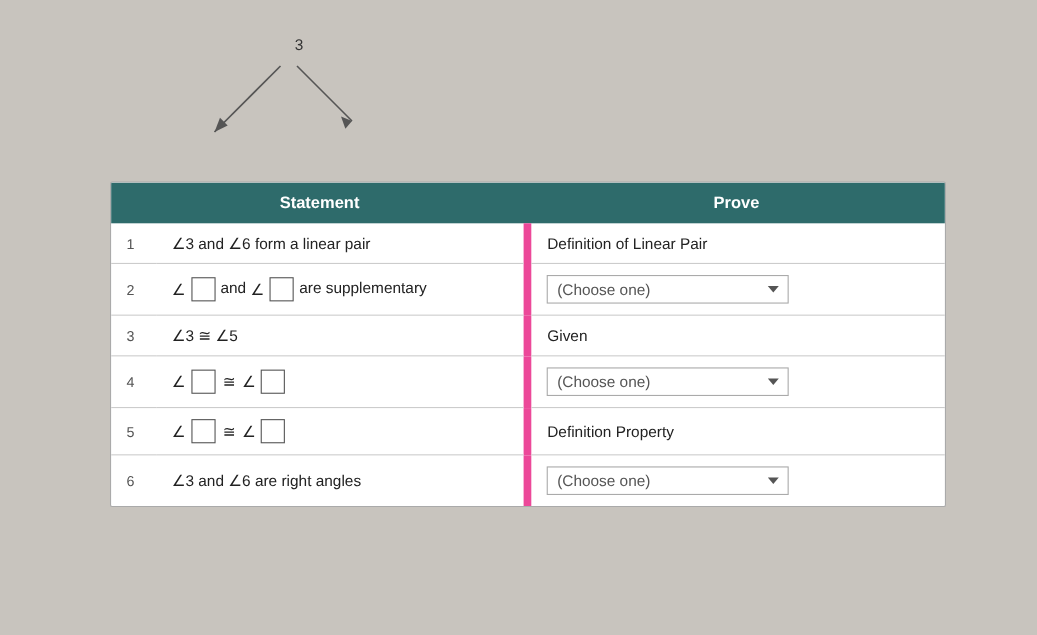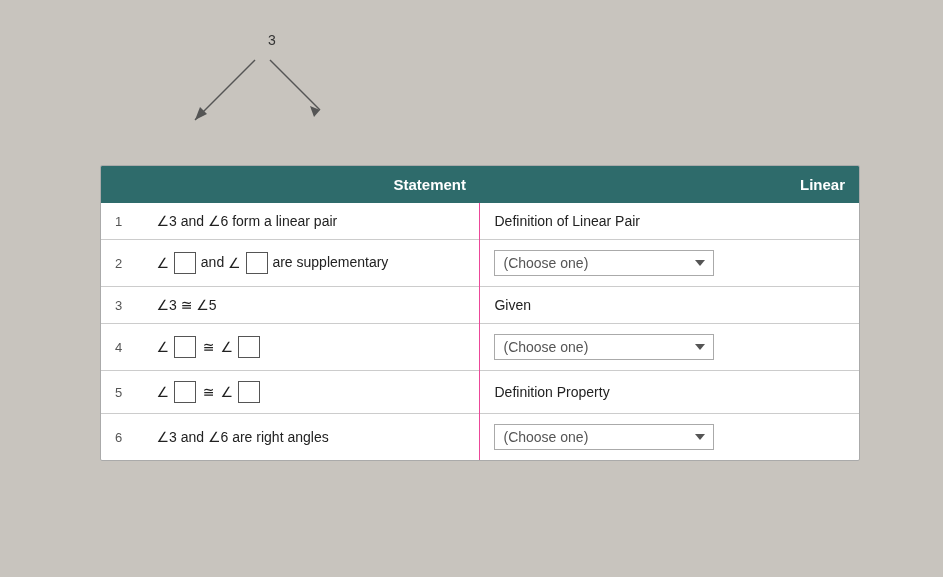--- a/index.html
+++ b/index.html
@@ -63,21 +63,21 @@
 
     .proof-table thead tr {
       background: #2e6b6b;
       color: #fff;
     }
 
     .proof-table thead th {
       padding: 10px 14px;
       font-weight: bold;
       font-size: 15px;
-      text-align: right;
+      text-align: center;
     }
 
     .proof-table thead th:first-child {
       width: 50%;
     }
 
     .proof-table tbody tr {
       border-bottom: 1px solid #ccc;
     }
 
@@ -98,21 +98,21 @@
       font-size: 13px;
       padding-right: 6px;
     }
 
     .proof-table tbody td.statement-cell {
       width: calc(50% - 32px);
     }
 
     .proof-table tbody td.reason-cell {
       width: 50%;
-      border-left: 1px solid #ec4899;
+      border-left: 7px solid #ec4899;
     }
 
     .angle-box {
       display: inline-flex;
       align-items: center;
       justify-content: center;
       border: 1.5px solid #555;
       width: 22px;
       height: 22px;
       font-size: 13px;
@@ -180,21 +180,21 @@
 </div>
 
 <div class="given-prove">
 </div>
 
 <div class="proof-container">
   <table class="proof-table">
     <thead>
       <tr>
         <th colspan="2">Statement</th>
-        <th>Linear</th>
+        <th>Prove</th>
       </tr>
     </thead>
     <tbody>
 
       <tr>
         <td class="row-num">1</td>
         <td class="statement-cell">
           <span>∠3 and ∠6 form a linear pair</span>
         </td>
         <td class="reason-cell">

